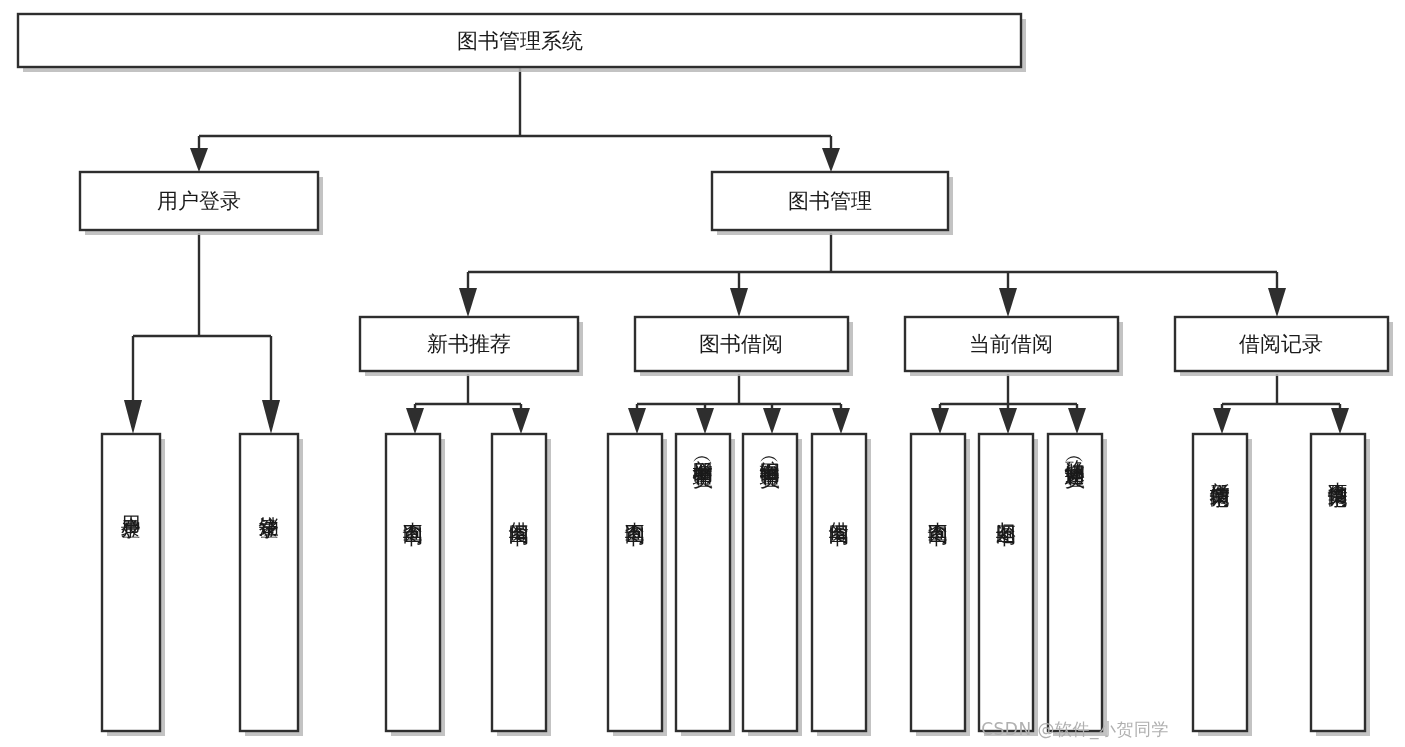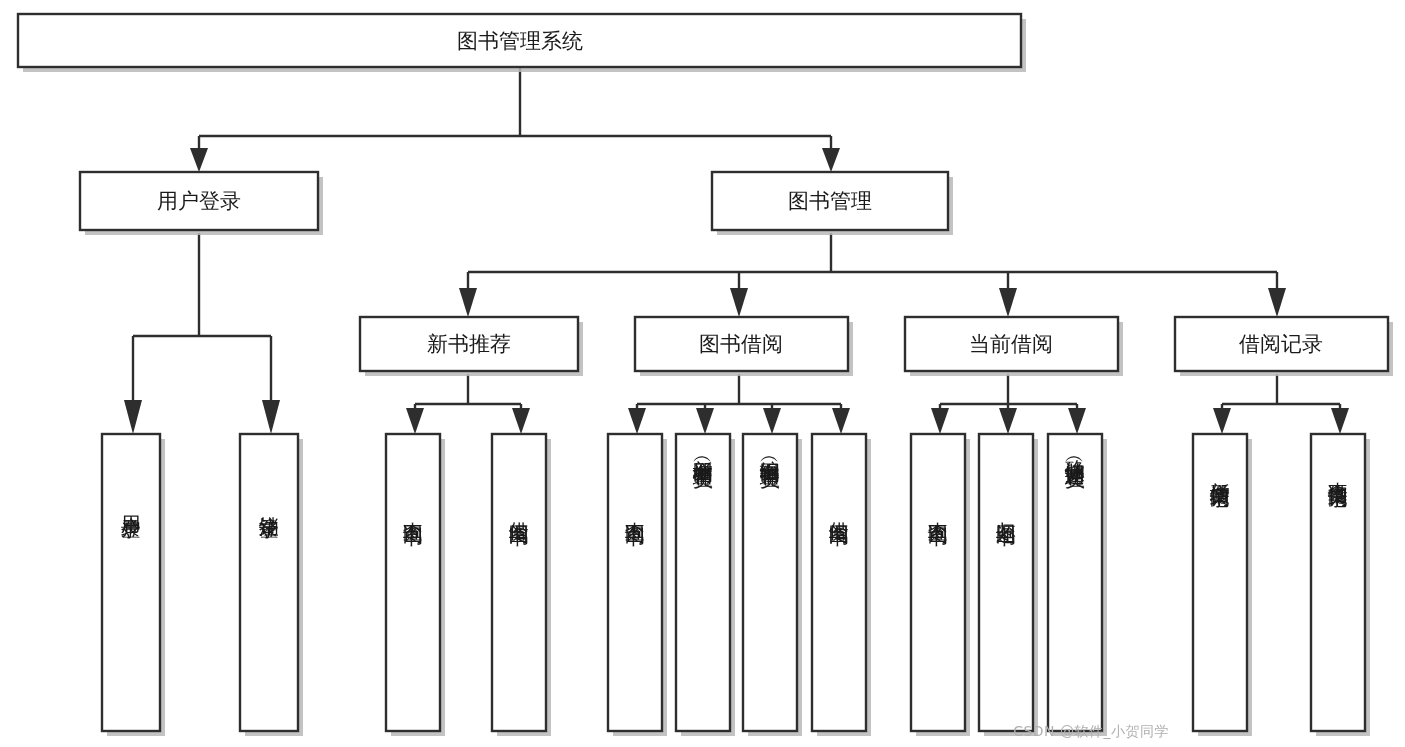--- a/index.html
+++ b/index.html
@@ -68,21 +68,21 @@
     line-height: 1.12;
     letter-spacing: 1.5px;
     color: #1a1a1a;
     white-space: nowrap;
   }
   #watermark {
     position: absolute;
     right: 8px;
     bottom: 6px;
     font-family: "DejaVu Sans", "Liberation Sans", sans-serif;
-    font-size: 14px;
+    font-size: 17px;
     color: #b0b0b0;
     letter-spacing: 0.5px;
     user-select: none;
   }
 </style>
 </head>
 <body>
 
 <div id="diagram-root">
 

